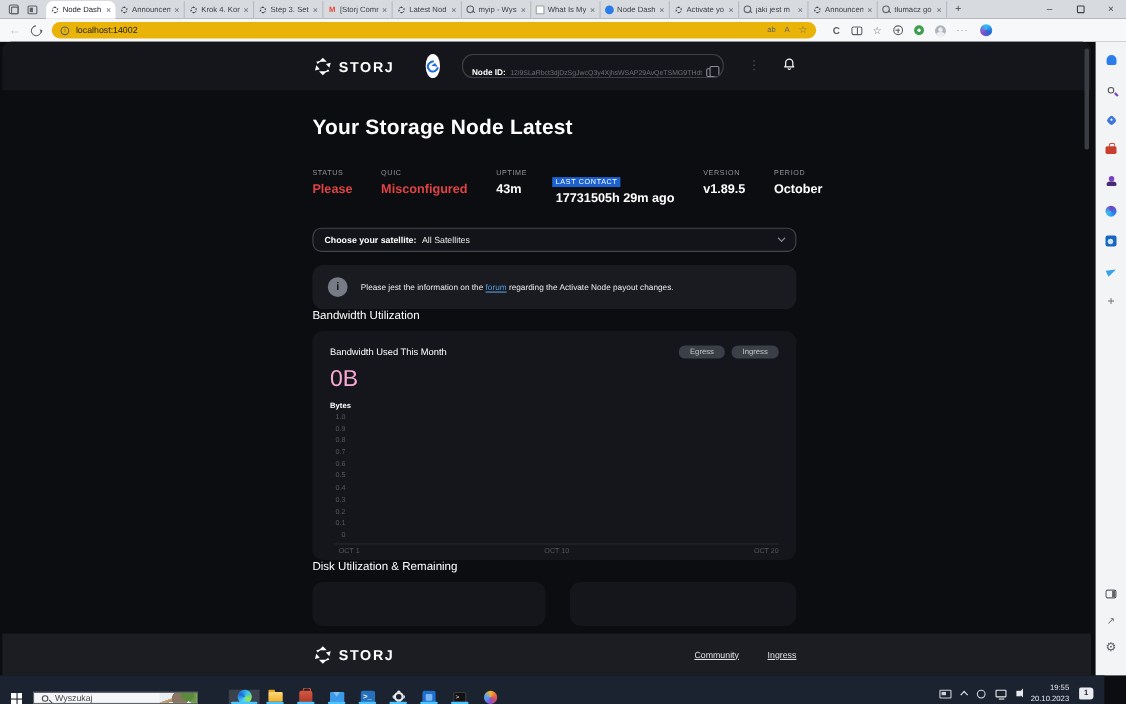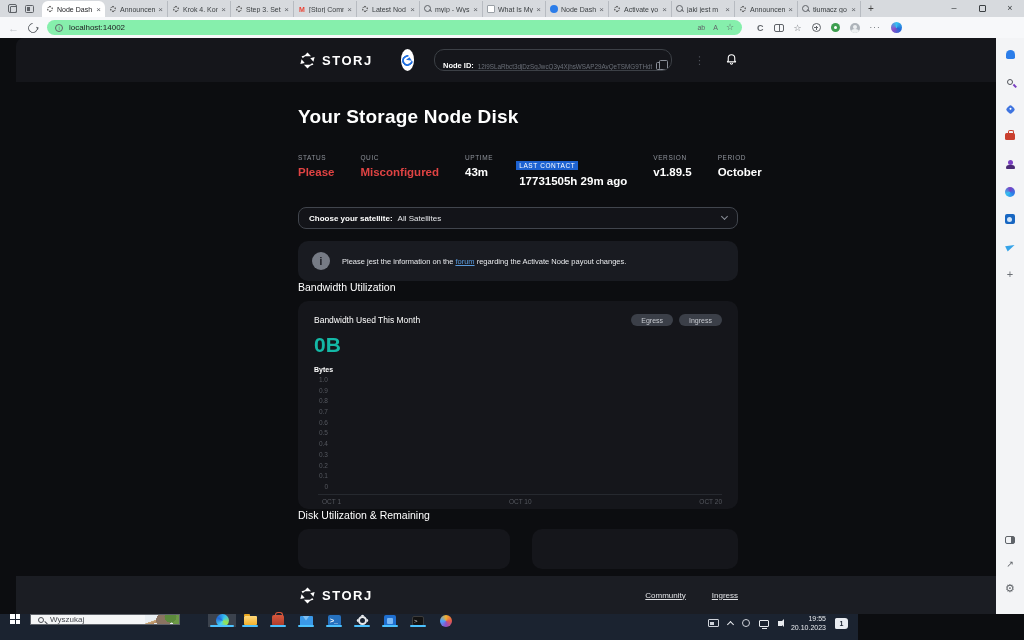--- a/index.html
+++ b/index.html
@@ -29,21 +29,21 @@
 .newtab{width:20px;text-align:center;font-size:10px;color:#444;line-height:16px}
 .wincontrols{margin-left:auto;display:flex;height:17px;align-items:center}
 .wc{width:28px;text-align:center;font-size:9px;color:#3c4043;line-height:17px}
 .wc-max{display:flex;align-items:center;justify-content:center}
 .wc-max i{display:block;width:7px;height:7px;border:1px solid #3c4043;border-radius:1px}
 
 .toolbar{position:absolute;left:0;top:17px;width:1024px;height:21px;background:#f7f8fa;display:flex;align-items:center;padding:0 8px;gap:9px}
 .back-ic{font-size:11px;color:#bdc1c6}
 .reload-ic{width:10px;height:10px;border:1.4px solid #5f6368;border-radius:50%;border-top-color:transparent;position:relative;transform:rotate(40deg)}
 .reload-ic:after{content:"";position:absolute;right:-2px;top:-2px;border:2.5px solid transparent;border-bottom-color:#5f6368;transform:rotate(22deg)}
-.addrpill{flex:0 0 695px;height:15px;background:#86efac;border-radius:8px;display:flex;align-items:center;padding:0 8px;gap:6px}
+.addrpill{flex:0 0 695px;height:15px;background:#eab308;border-radius:8px;display:flex;align-items:center;padding:0 8px;gap:6px}
 .info-ic{width:8px;height:8px;border:1px solid #5f6368;border-radius:50%;color:#5f6368;font-size:5.5px;display:flex;align-items:center;justify-content:center;font-style:normal}
 .url{font-size:8px;color:#202124;flex:1}
 .pill-ics{display:flex;align-items:center;gap:8px;color:#5f6368}
 .translate-ic{font-size:7px}
 .readaloud-ic{font-size:7px}
 .star-ic{font-size:9px;line-height:1}
 .tb-right{display:flex;align-items:center;gap:10px;margin-left:6px;color:#5f6368}
 .ess-ic{font-size:9px;font-weight:bold}
 .split-ic{width:10px;height:8px;border:1.1px solid #5f6368;border-radius:2px;position:relative}
 .split-ic:after{content:"";position:absolute;left:4px;top:0;bottom:0;width:1.1px;background:#5f6368}
@@ -54,21 +54,21 @@
 .coll-ic:after{top:1.5px;bottom:1.5px;left:3px;width:1px}
 .ext-ic{width:9px;height:9px;border-radius:50%;background:#3d9e4f;position:relative}
 .ext-ic:after{content:"";position:absolute;left:3px;top:3px;width:3px;height:3px;background:#fff;border-radius:50%}
 .avatar-ic{width:10px;height:10px;border-radius:50%;background:#aeb4ba;position:relative;overflow:hidden}
 .avatar-ic:before{content:"";position:absolute;left:3px;top:2px;width:4px;height:4px;border-radius:50%;background:#eceff1}
 .avatar-ic:after{content:"";position:absolute;left:1px;top:6.5px;width:8px;height:5px;border-radius:50%;background:#eceff1}
 .more-ic{font-size:8px;letter-spacing:1px}
 .copilot-ic{width:11px;height:11px;border-radius:50%;background:conic-gradient(#35c1f1,#2168d8,#8e4ec6,#35c1f1)}
 
 
-.page{position:absolute;left:16px;top:38px;width:990px;height:576px;background:#0c0d10;border-radius:8px 8px 0 0;overflow:hidden}
+.page{position:absolute;left:2px;top:38px;width:990px;height:576px;background:#0c0d10;border-radius:8px 8px 0 0;overflow:hidden}
 .site-header{height:44px;background:#15161b;display:flex;align-items:center}
 .sh-inner{width:440px;margin-left:282px;display:flex;align-items:center}
 .brand{display:flex;align-items:center;gap:5px}
 .brand svg{width:19px;height:19px}
 .brand-text{color:#fff;font-size:13px;font-weight:bold;letter-spacing:1.5px}
 .refresh-btn{width:22px;height:22px;border-radius:50%;background:#fff;margin-left:28px;display:flex;align-items:center;justify-content:center}
 .refresh-arc{width:11px;height:11px;border:2px solid #1f6fe0;border-radius:50%;border-right-color:transparent;position:relative;transform:rotate(-35deg)}
 .refresh-arc:after{content:"";position:absolute;right:-3px;top:-1px;border:3px solid transparent;border-left-color:#1f6fe0;transform:rotate(-45deg)}
 .nodepill{margin-left:20px;flex:0 0 238px;height:22px;border:1px solid #3c4046;border-radius:10px;display:flex;align-items:flex-end;padding:0 8px;gap:4px;overflow:hidden}
 .np-label{color:#fff;font-size:7.5px;font-weight:bold;white-space:nowrap}
@@ -94,21 +94,21 @@
 .notice{margin-top:12px;background:#191b21;border-radius:10px;padding:11px 14px;display:flex;align-items:center;gap:12px}
 .notice-i{flex:0 0 18px;width:18px;height:18px;border-radius:50%;background:#767b85;color:#14151a;font-size:10px;font-weight:bold;display:flex;align-items:center;justify-content:center}
 .notice-text{font-size:7.5px;color:#e8eaed}
 .notice-text a{color:#5a9bdc;text-decoration:underline}
 .section-h{color:#fff;font-size:10.5px;font-weight:500}
 .chart-card{margin-top:8px;height:208px;background:#15161b;border-radius:10px;padding:13px 16px 10px;display:flex;flex-direction:column}
 .cc-head{display:flex;align-items:center}
 .cc-title{color:#fff;font-size:8.5px}
 .cc-pills{margin-left:auto;display:flex;gap:6px}
 .pillbtn{background:#3b3f48;color:#c6c9cf;font-size:7px;padding:2.5px 10px;border-radius:9px;border:none}
-.cc-total{margin-top:7px;color:#14b8a6;font-size:21px;font-weight:700}
+.cc-total{margin-top:7px;color:#f9a8d4;font-size:21px;font-weight:400}
 .cc-unit{margin-top:9px;color:#fff;font-size:7px;font-weight:bold}
 .yticks{margin-top:3px}
 .ytick{height:10.7px;font-size:6.5px;color:#55585f;width:14px;text-align:right}
 .baseline{border-top:1px solid #26292f;margin-left:4px}
 .xticks{display:flex;justify-content:space-between;margin-top:3px;padding-left:8px;font-size:6.5px;color:#55585f}
 .stub-row{margin-top:8px;display:flex;gap:22px}
 .stub{height:40px;background:#15161b;border-radius:10px}
 .stub-l{width:212px}
 .stub-r{flex:1}
 .site-footer{position:absolute;left:0;bottom:0;width:100%;height:38px;background:#1b1d23;display:flex;align-items:center}
@@ -135,21 +135,21 @@
 .sbi-drop i{display:block;width:0;height:0;border-top:3.5px solid transparent;border-bottom:3.5px solid transparent;border-left:9px solid #35a3e8;transform:rotate(-25deg)}
 .sbi-add{color:#6a6e74;font-size:11px}
 .sb-bottom{margin-top:auto;display:flex;flex-direction:column;align-items:center;padding-bottom:8px}
 .sb-bottom .sbi{margin-bottom:12px}
 .sbi-panel i{display:block;width:10px;height:8px;border:1.2px solid #5f6368;border-radius:2px;position:relative}
 .sbi-panel i:after{content:"";position:absolute;right:0;top:0;bottom:0;width:3px;background:#5f6368}
 .sbi-external{color:#5f6368;font-size:9px}
 .sbi-gear{color:#5f6368;font-size:11px}
 
 
-.taskbar{position:absolute;left:0;top:614px;width:858px;height:26px;background:#1b2330;display:flex;align-items:flex-start}
+.taskbar{position:absolute;left:0;top:614px;width:1004px;height:26px;background:#1b2330;display:flex;align-items:flex-end}
 .startbtn{width:30px;display:flex;align-items:center;justify-content:center}
 .win-logo{width:10px;height:10px;display:grid;grid-template-columns:1fr 1fr;gap:1px}
 .win-logo i{background:#fff}
 .tb-search{width:150px;background:#f5f6f7;border:1px solid #60646b;display:flex;align-items:center;padding-left:7px;gap:6px;position:relative;overflow:hidden}
 .mag-ic{width:6px;height:6px;border:1.3px solid #4a4d53;border-radius:50%;position:relative;flex:0 0 6px}
 .mag-ic:after{content:"";position:absolute;left:4.5px;top:4.5px;width:3.5px;height:1.4px;background:#4a4d53;transform:rotate(45deg)}
 .tb-search-text{font-size:8px;color:#45484e}
 .sloth{position:absolute;right:0;top:0;width:34px;height:100%;background:
  radial-gradient(circle at 75% 18%, #5c8a3c 22%, transparent 23%),
  radial-gradient(circle at 92% 40%, #6d9a47 18%, transparent 19%),
@@ -386,21 +386,21 @@
       <span class="bell-ic">
         <svg viewBox="0 0 24 24" fill="none" stroke="#fff" stroke-width="2" stroke-linejoin="round">
           <path d="M6 16v-5a6 6 0 0 1 12 0v5l1.6 2.2H4.4z"></path>
             <path d="M10 20.5a2 2 0 0 0 4 0"></path>
         </svg>
       </span>
     </div>
   </div>
 
   <div class="content">
-    <div class="h1">Your Storage Node Disk</div>
+    <div class="h1">Your Storage Node Latest</div>
     <div class="stats" id="stats">
         <div class="stat">
           <div class="lbl">STATUS</div>
           <div class="val danger">Please</div>
         </div>
         <span class="stat-div"></span>
         <div class="stat">
           <div class="lbl">QUIC</div>
           <div class="val danger">Misconfigured</div>
         </div>

